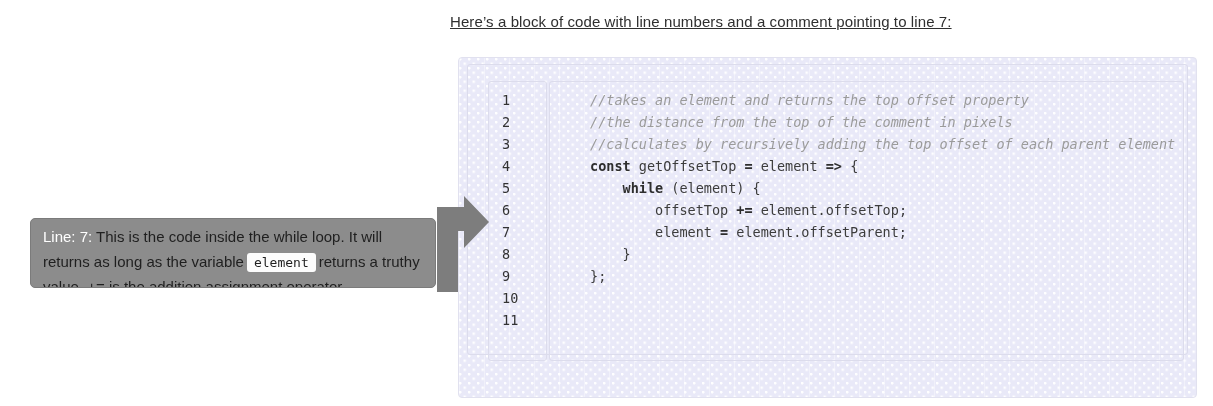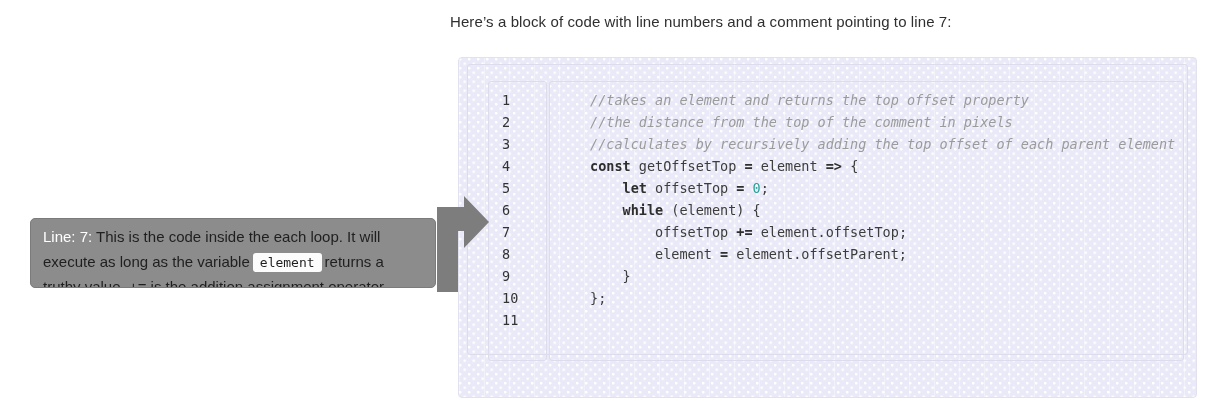--- a/index.html
+++ b/index.html
@@ -20,20 +20,21 @@
     position:relative;
     width:1213px;height:406px;
     background:#ffffff;
     overflow:hidden;
     font-family:"Liberation Sans", sans-serif;
   }
   .heading{
     position:absolute;left:450px;top:13px;
     font-size:15px;color:#2f2f2f;
     letter-spacing:.1px;
+    text-decoration:underline;
   }
   
   .panel{
     position:absolute;left:458px;top:57px;width:739px;height:341px;
     background-color:var(--panel-bg);
     background-image:
       radial-gradient(circle at 1.2px 1.2px, rgba(255,255,255,.95) 1px, rgba(255,255,255,0) 1.7px),
       radial-gradient(circle at 1.2px 1.2px, rgba(255,255,255,.95) 1px, rgba(255,255,255,0) 1.7px),
       repeating-linear-gradient(90deg, rgba(255,255,255,.38) 0 1px, rgba(255,255,255,0) 1px 25px);
     background-size:9px 9px, 9px 9px, auto;
@@ -118,31 +119,30 @@
           <div class="ln">8</div>
           <div class="ln">9</div>
           <div class="ln">10</div>
           <div class="ln">11</div>
         </div>
       <div class="codecol">
           <div class="code-line"><span class="seg-cmt">//takes an element and returns the top offset property</span></div>
           <div class="code-line"><span class="seg-cmt">//the distance from the top of the comment in pixels</span></div>
           <div class="code-line"><span class="seg-cmt">//calculates by recursively adding the top offset of each parent element</span></div>
           <div class="code-line"><span class="seg-kw">const</span><span class="seg-plain"> getOffsetTop </span><span class="seg-op">=</span><span class="seg-plain"> element </span><span class="seg-op">=&gt;</span><span class="seg-plain"> {</span></div>
-          <div class="code-line"><span class="seg-plain">    </span><span class="seg-kw">let</span><span class="seg-plain"> offsetTop </span><span class="seg-op">=</span><span class="seg-plain"> </span><span class="seg-num">0</span><span class="seg-plain">;</span></div>
           <div class="code-line"><span class="seg-plain">    </span><span class="seg-kw">while</span><span class="seg-plain"> (element) {</span></div>
           <div class="code-line"><span class="seg-plain">        offsetTop </span><span class="seg-op">+=</span><span class="seg-plain"> element.offsetTop;</span></div>
           <div class="code-line"><span class="seg-plain">        element </span><span class="seg-op">=</span><span class="seg-plain"> element.offsetParent;</span></div>
           <div class="code-line"><span class="seg-plain">    }</span></div>
           <div class="code-line"><span class="seg-plain">};</span></div>
         </div>
     </div>
   </div>
 
   <svg class="callout-arrow" viewBox="0 0 65 103" xmlns="http://www.w3.org/2000/svg" aria-hidden="true">
     <polygon points="7,102 7,17 34,17 34,6 59,32 34,58 34,41 28,41 28,102" fill="#7d7d7d"></polygon>
   </svg>
 
   <div class="tooltip">
-    <span class="label">Line: 7:</span><span> This is the code inside the each loop. It will execute as long as the variable</span><span class="inline-code">element</span><span>returns a truthy value. += is the addition assignment operator.</span>
+    <span class="label">Line: 7:</span><span> This is the code inside the while loop. It will returns as long as the variable</span><span class="inline-code">element</span><span>returns a truthy value. += is the addition assignment operator.</span>
   </div>
 
 </div>
 
 </body></html>

